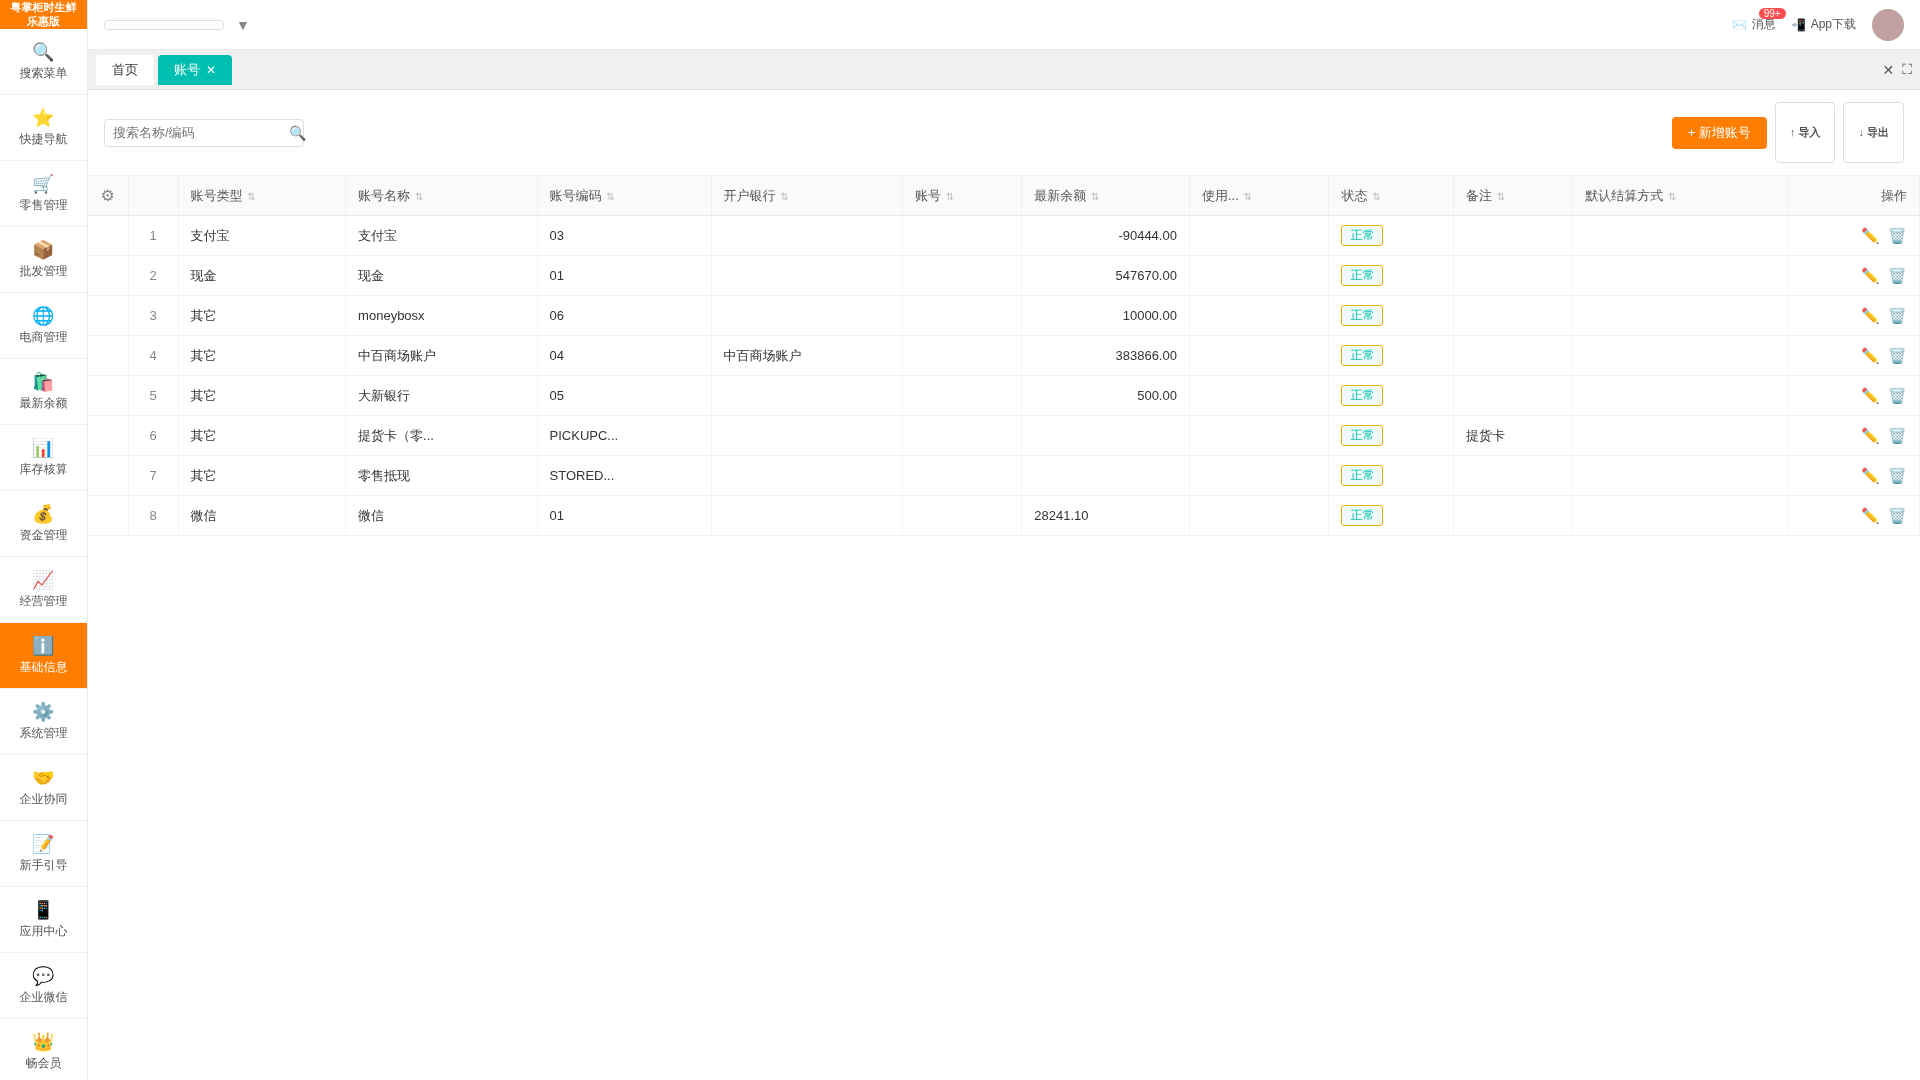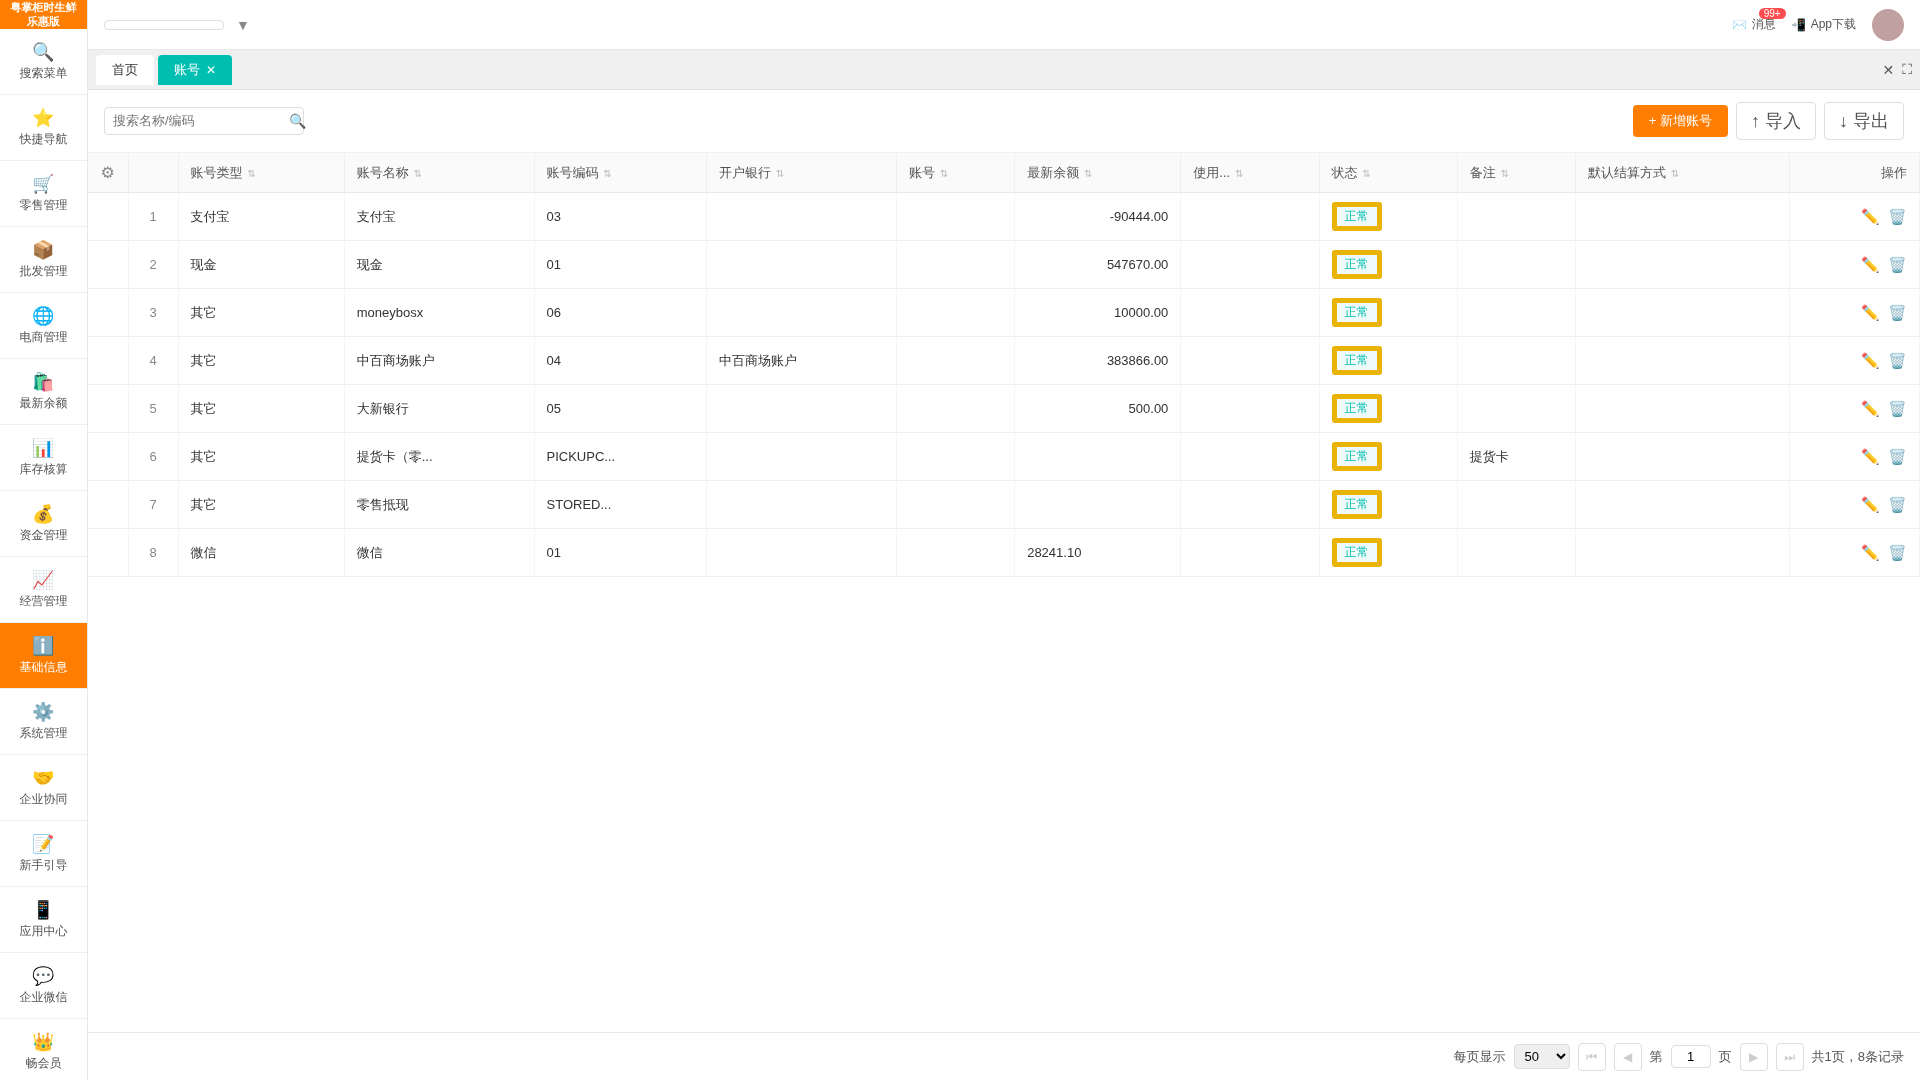--- a/index.html
+++ b/index.html
@@ -156,26 +156,27 @@
       cursor: pointer;
       display: flex;
       align-items: center;
       gap: 4px;
     }
     .btn-secondary {
       background: #fff;
       color: #555;
       border: 1px solid #ddd;
       border-radius: 4px;
-      padding: 6px 14px;
-      font-size: 18px;
+      padding: 22px 14px;
+      font-size: 11px;
       cursor: pointer;
       display: flex;
       align-items: center;
       gap: 4px;
+      font-weight: bold;
     }
 
     
     .table-wrap { flex: 1; overflow: auto; }
     table { width: 100%; border-collapse: collapse; }
     thead tr { background: #fafafa; }
     th {
       padding: 10px 12px;
       text-align: left;
       font-weight: 500;
@@ -195,21 +196,21 @@
       font-size: 13px;
       white-space: nowrap;
     }
     .col-num { width: 50px; text-align: center; color: #888; }
     .col-setting { width: 40px; text-align: center; }
     .col-actions { text-align: right; }
     .tag-normal {
       display: inline-block;
       background: #f0faf9;
       color: #00bfb0;
-      border: 5px solid #eab308;
+      border: 1px solid #eab308;
       border-radius: 3px;
       padding: 1px 8px;
       font-size: 12px;
     }
     .action-btns { display: flex; gap: 8px; justify-content: flex-end; }
     .action-btn { background: none; border: none; cursor: pointer; color: #aaa; font-size: 15px; }
 
     
     .pagination {
       height: 48px;
@@ -560,31 +561,15 @@
         <div class="action-btns">
           <button class="action-btn" title="编辑">✏️</button>
           <button class="action-btn" title="删除">🗑️</button>
         </div>
       </td>
     </tr>
           </tbody>
       </table>
     </div>
 
-    <div class="pagination">
-      <span>每页显示</span>
-      <select class="page-size-select">
-        <option>50</option>
-        <option>100</option>
-        <option>200</option>
-      </select>
-      <button class="page-nav-btn disabled">⏮</button>
-      <button class="page-nav-btn disabled">◀</button>
-      <span>第</span>
-      <input class="page-input" type="text" value="1" style="">
-      <span>页</span>
-      <button class="page-nav-btn disabled">▶</button>
-      <button class="page-nav-btn disabled">⏭</button>
-      <span>共1页，8条记录</span>
-    </div>
 
   </div>
 </div>
 
 </body></html>

